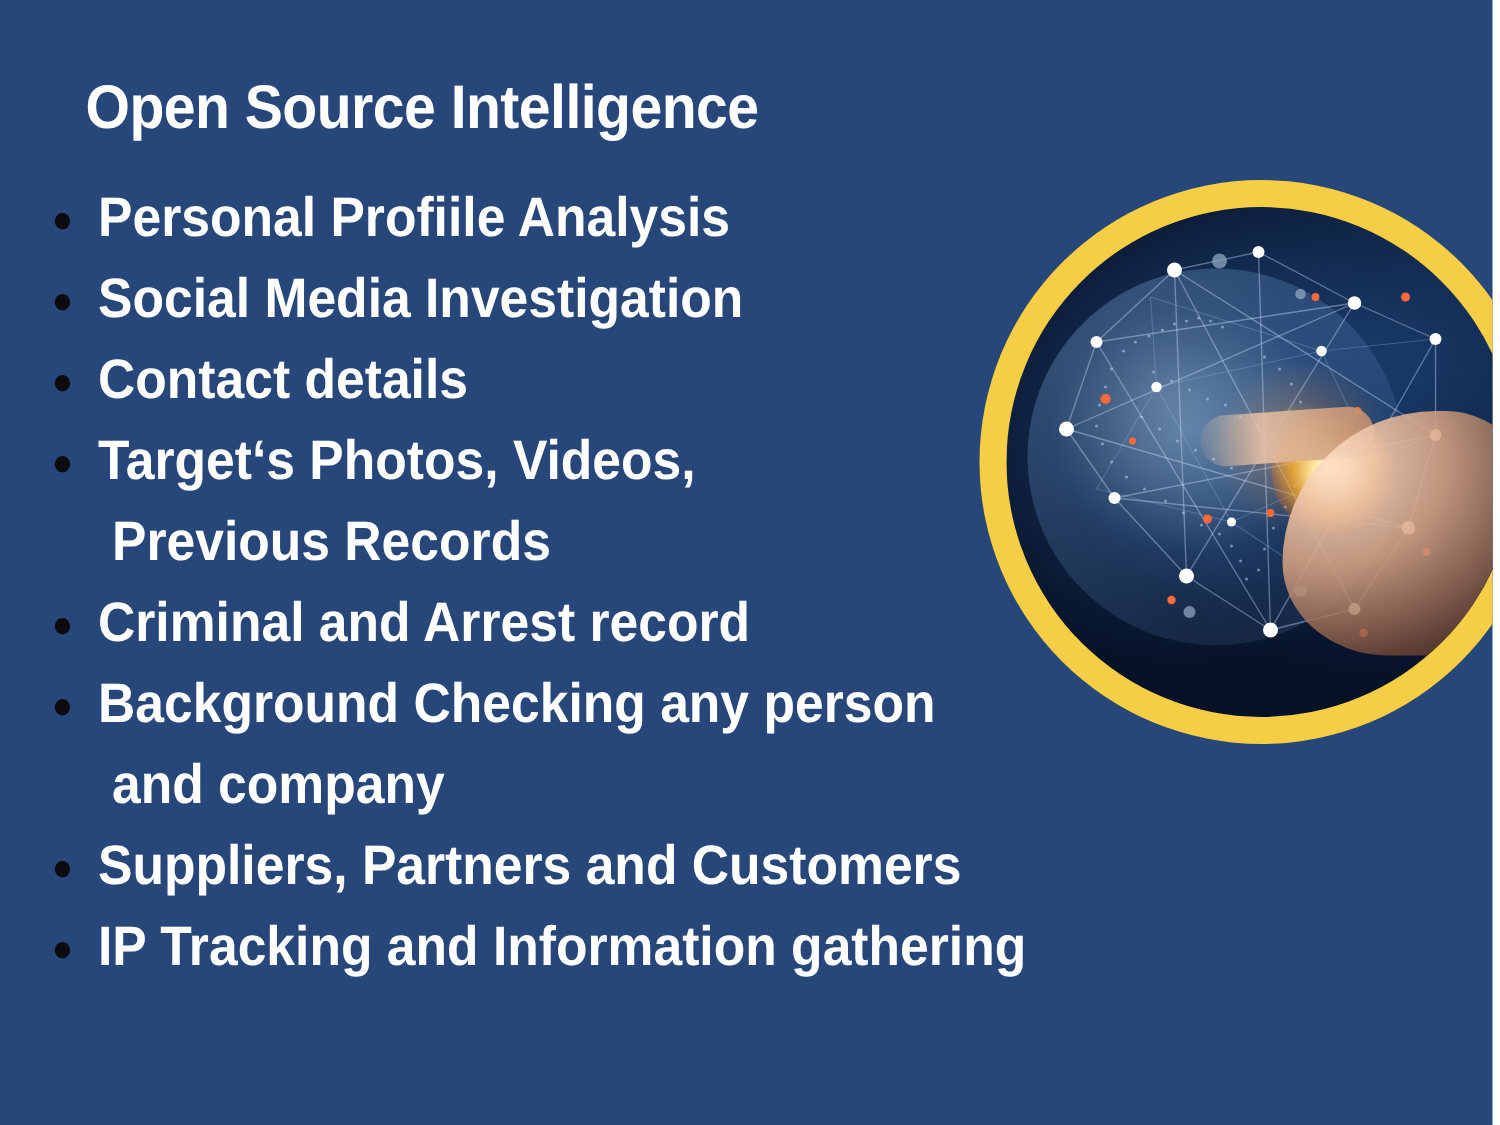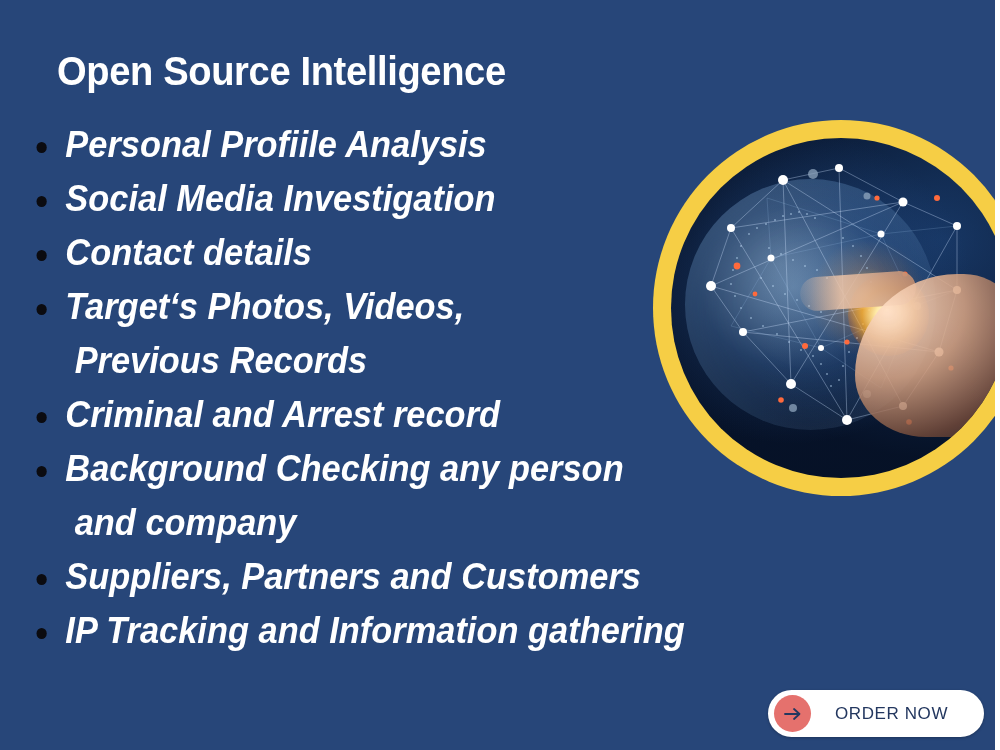--- a/index.html
+++ b/index.html
@@ -27,21 +27,20 @@
     transform:scaleX(0.93);
     transform-origin:left center;
   }
 
   
   #bullets {
     position:absolute;
     left:30px; top:118px;
     width:780px;
     list-style:none;
-    font-style:italic;
   }
   .bline {
     position:relative;
     color:#ffffff;
     font-weight:bold;
     font-size:37px;
     line-height:54px;
     padding-left:38px;
     white-space:nowrap;
     transform:scaleX(0.93);
@@ -335,23 +334,14 @@
           <circle class="nd-r" cx="280" cy="230" r="2.6"></circle>
         </g>
       </svg>
 
       <div id="flare"></div>
       <div id="finger"></div>
       <div id="hand"></div>
     </div>
   </div>
 
-  <div id="order-btn">
-    <div id="order-circle">
-      <svg width="22" height="22" viewBox="0 0 22 22" aria-hidden="true">
-        <path d="M3 11 H17" stroke="#23375f" stroke-width="1.8" stroke-linecap="round" fill="none"></path>
-        <path d="M12 6 L17.5 11 L12 16" stroke="#23375f" stroke-width="1.8" stroke-linecap="round" stroke-linejoin="round" fill="none"></path>
-      </svg>
-    </div>
-    <div id="order-label">ORDER NOW</div>
-  </div>
 
 </div>
 
 </body></html>

